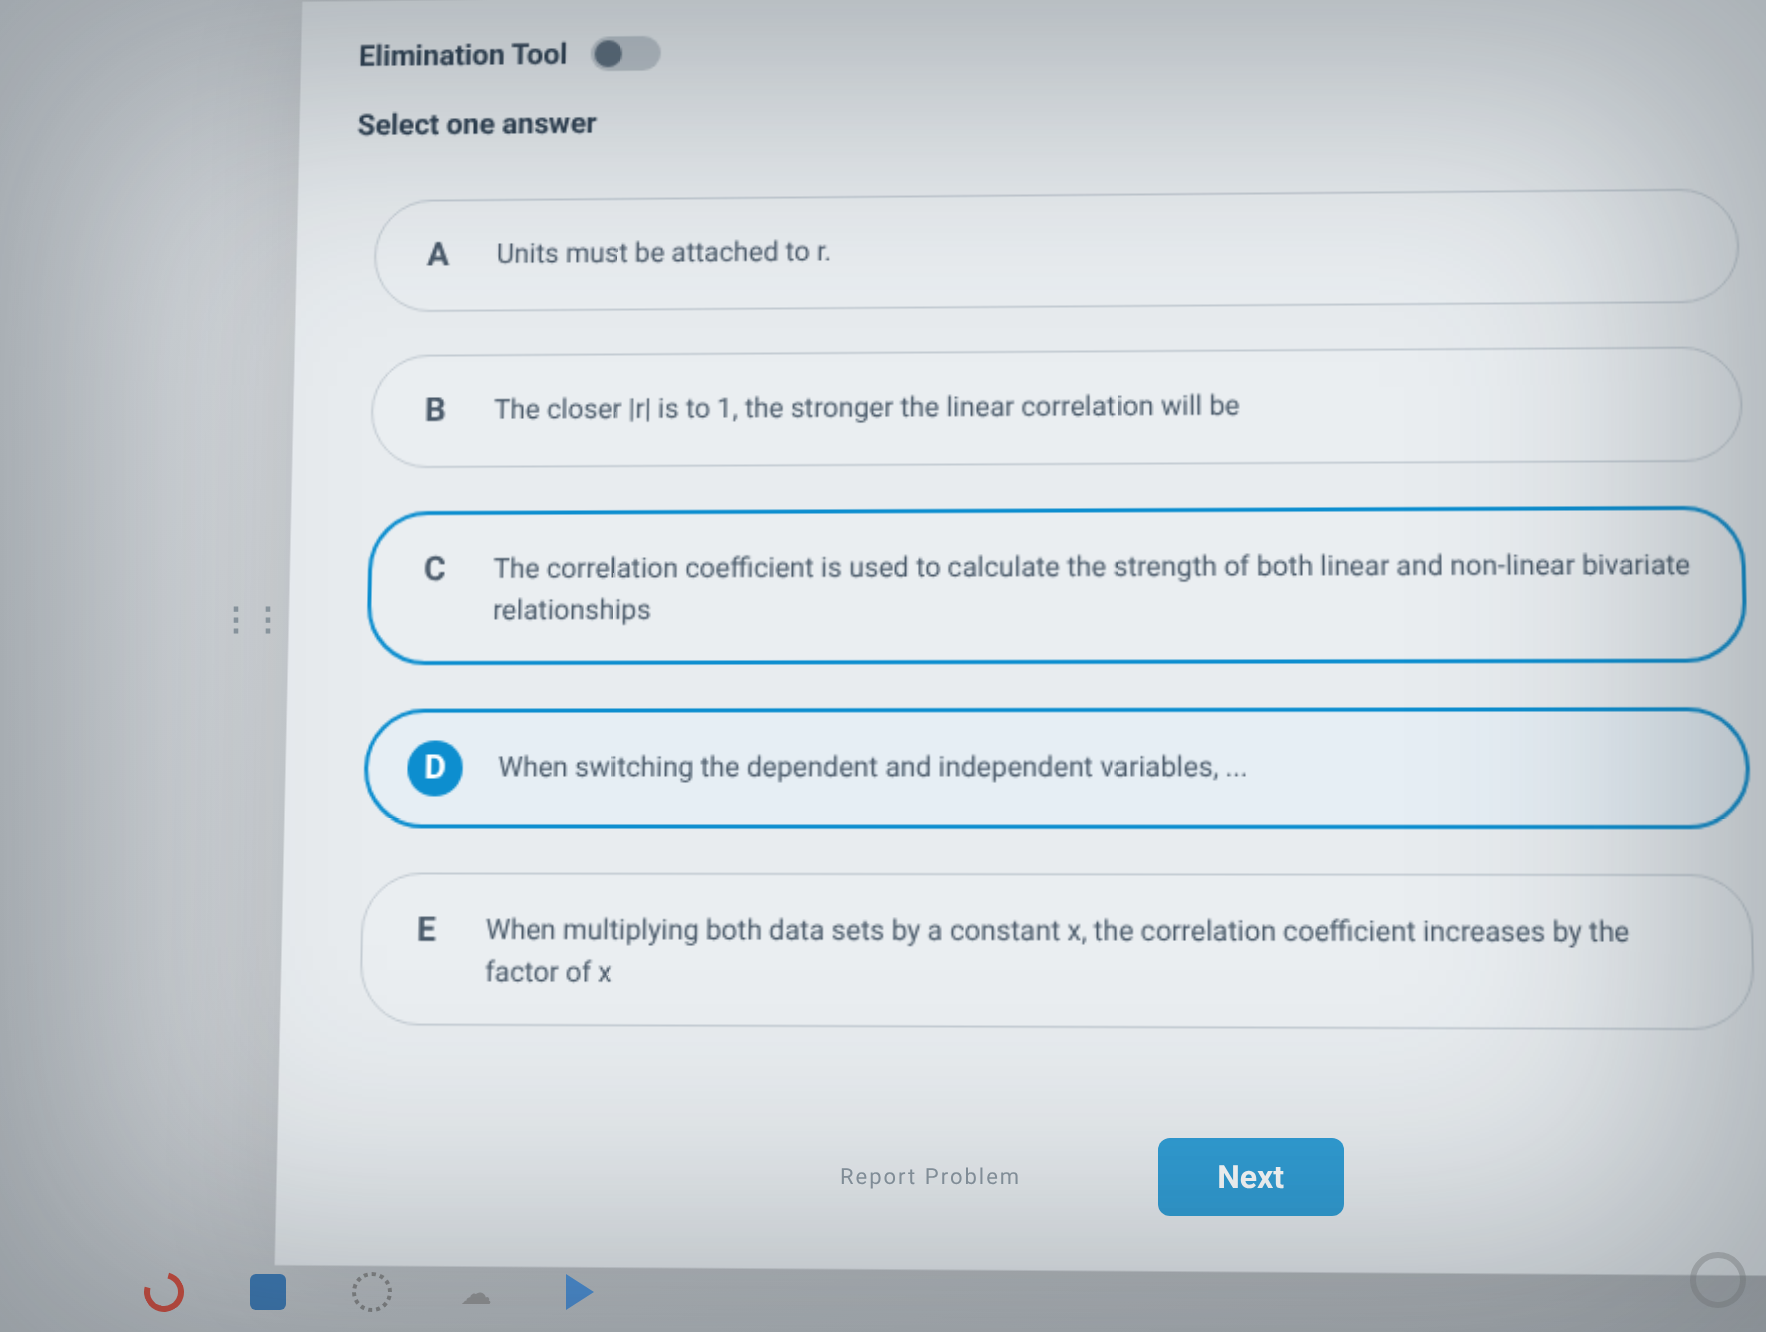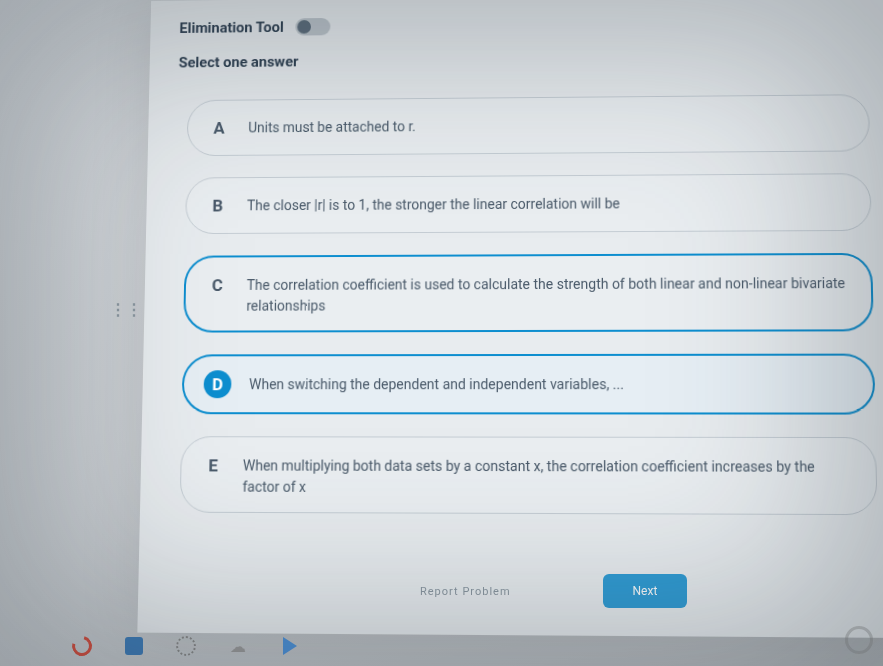--- a/index.html
+++ b/index.html
@@ -114,34 +114,34 @@
       font-size: 16px;
       font-weight: bold;
       cursor: grab;
     }
     .bottom-bar {
       position: absolute;
       bottom: 58px;
       left: 420px;
       display: flex;
       align-items: center;
-      gap: 92px;
+      gap: 68px;
     }
     .btn-secondary {
       font-size: 11px;
       color: #8a96a0;
       letter-spacing: 1px;
     }
     .btn-primary {
       background: #0d8ecf;
       color: #fff;
       padding: 10px 30px;
       border-radius: 6px;
-      font-size: 12px;
-      font-weight: 400;
+      font-size: 16px;
+      font-weight: 700;
       opacity: 0.85;
     }
     .taskbar {
       position: absolute;
       bottom: 8px;
       left: 70px;
       display: flex;
       gap: 28px;
       align-items: center;
     }

